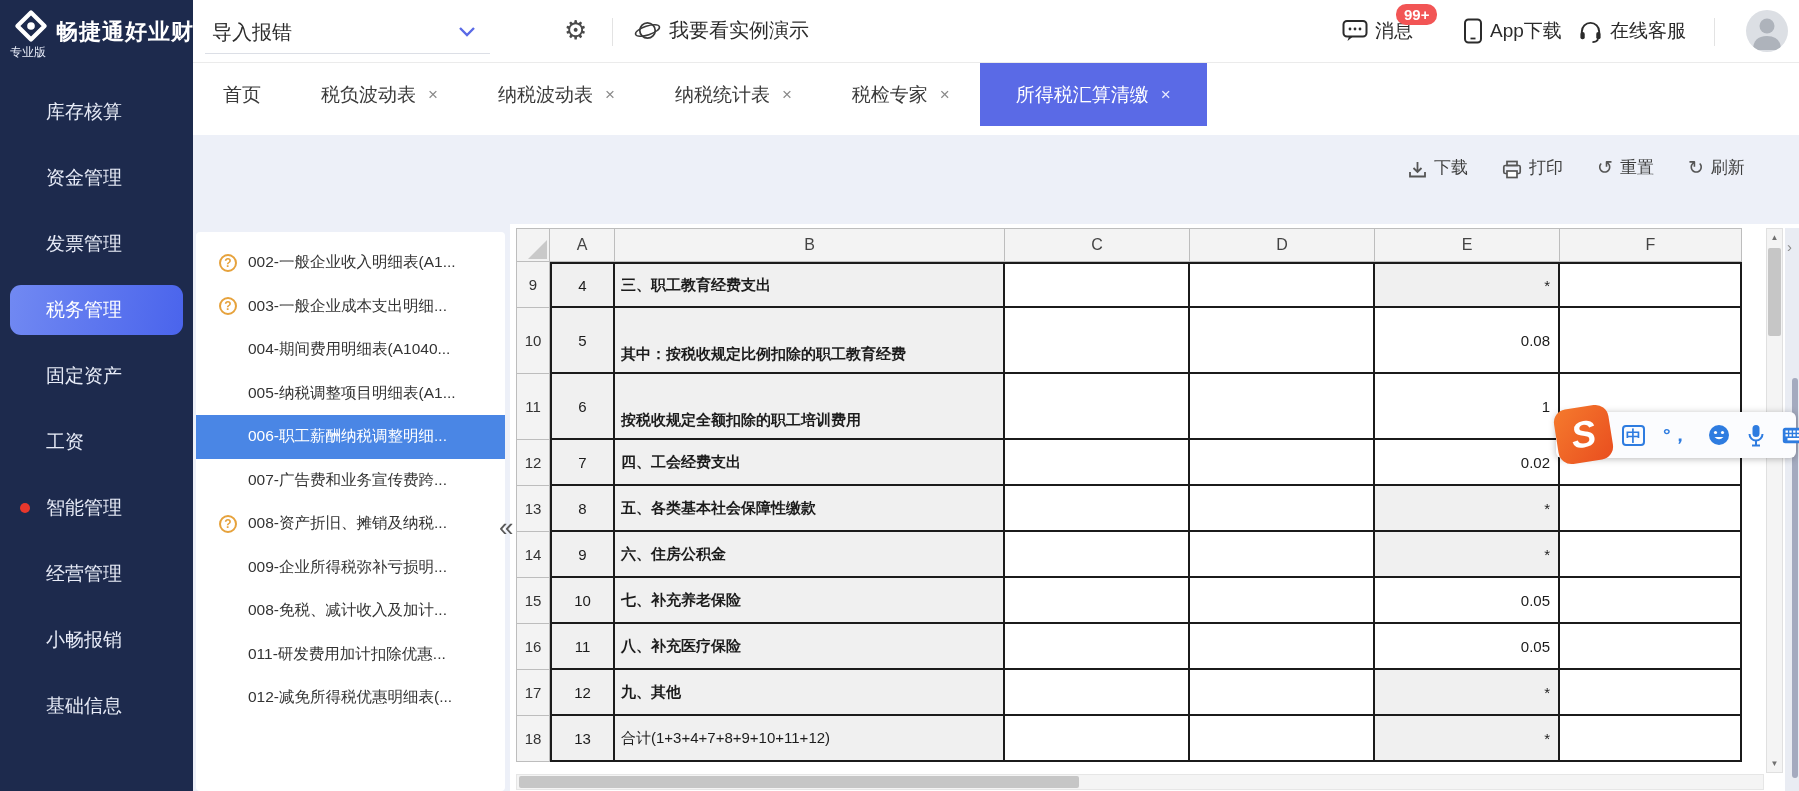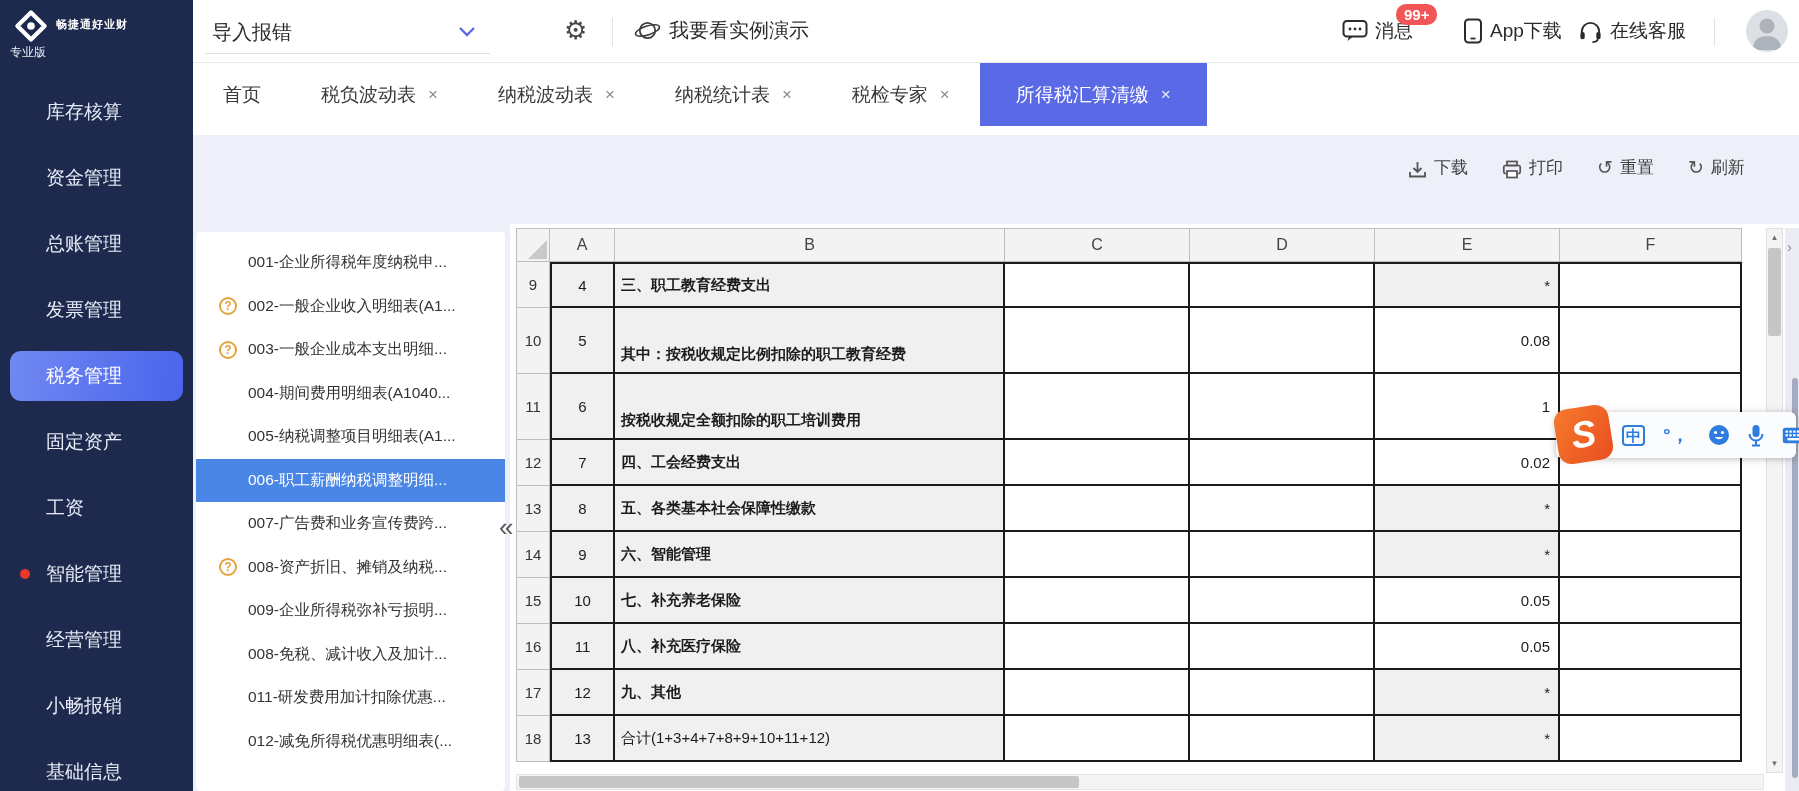--- a/index.html
+++ b/index.html
@@ -4,21 +4,21 @@
 <style>
 *{margin:0;padding:0;box-sizing:border-box}
 html,body{width:1799px;height:791px}
 body{position:relative;overflow:hidden;font-family:"Liberation Sans",sans-serif;background:#fff;color:#333}
 svg{display:block}
 
 
 .topbar{position:absolute;left:0;top:0;width:1799px;height:63px;background:#fff;border-bottom:1px solid #ebebeb;z-index:6}
 .logo-block{position:absolute;left:0;top:0;width:193px;height:63px;background:#1d2a4d;color:#fff}
 .logo-icon{position:absolute;left:14px;top:9px}
-.logo-name{position:absolute;left:56px;top:17px;font-size:11px;font-weight:bold;letter-spacing:1px;white-space:nowrap}
+.logo-name{position:absolute;left:56px;top:17px;font-size:22px;font-weight:bold;letter-spacing:1px;white-space:nowrap}
 .logo-edition{position:absolute;left:10px;top:44px;font-size:12px;color:#e8ecf8}
 .import-select{position:absolute;left:212px;top:19px;font-size:20px;color:#2b2b2b;cursor:pointer}
 .import-underline{position:absolute;left:205px;top:53px;width:285px;height:1px;background:#dcdfe6}
 .chev-down{position:absolute;left:458px;top:26px}
 .gear-btn{position:absolute;left:564px;top:15px;font-size:26px;color:#4a4a4a;cursor:pointer}
 .tb-div{position:absolute;top:18px;width:1px;height:28px;background:#e3e3e3}
 .demo-link{position:absolute;left:634px;top:17px;display:flex;align-items:flex-end;gap:8px;font-size:20px;color:#2b2b2b;cursor:pointer}
 .tb-item{position:absolute;top:18px;display:flex;align-items:center;gap:7px;font-size:19px;color:#2b2b2b;cursor:pointer}
 .badge{position:absolute;left:1396px;top:4px;background:#f25555;color:#fff;font-size:15px;font-weight:bold;border-radius:10px;padding:2px 8px;z-index:7}
 .avatar{position:absolute;left:1746px;top:10px;width:42px;height:42px;border-radius:50%;background:#dcdfe4;overflow:hidden;cursor:pointer}
@@ -172,24 +172,20 @@
     <div class="side-item">
 
       <span>库存核算</span>
     </div>
 
     <div class="side-item">
 
       <span>资金管理</span>
     </div>
 
-    <div class="side-item">
-
-      <span>总账管理</span>
-    </div>
 
     <div class="side-item">
 
       <span>发票管理</span>
     </div>
 
     <div class="side-item active">
 
       <span>税务管理</span>
     </div>
@@ -287,24 +283,20 @@
     <span>重置</span>
   </span>
   <span class="act">
     <span class="uic">↻</span>
     <span>刷新</span>
   </span>
 </div>
 
 <div class="list-card">
 
-    <div class="list-item">
-
-      <span>001-企业所得税年度纳税申...</span>
-    </div>
 
     <div class="list-item">
       <span class="help-ic show">?</span>
       <span>002-一般企业收入明细表(A1...</span>
     </div>
 
     <div class="list-item">
       <span class="help-ic show">?</span>
       <span>003-一般企业成本支出明细...</span>
     </div>
@@ -420,21 +412,21 @@
           <div class="c b bold">五、各类基本社会保障性缴款</div>
           <div class="c cc"></div>
           <div class="c dd"></div>
           <div class="c e gray">*</div>
           <div class="c f"></div>
         </div>
 
         <div class="trow">
           <div class="ncell">14</div>
           <div class="c a">9</div>
-          <div class="c b bold">六、智能管理</div>
+          <div class="c b bold">六、住房公积金</div>
           <div class="c cc"></div>
           <div class="c dd"></div>
           <div class="c e gray">*</div>
           <div class="c f"></div>
         </div>
 
         <div class="trow">
           <div class="ncell">15</div>
           <div class="c a">10</div>
           <div class="c b bold">七、补充养老保险</div>

